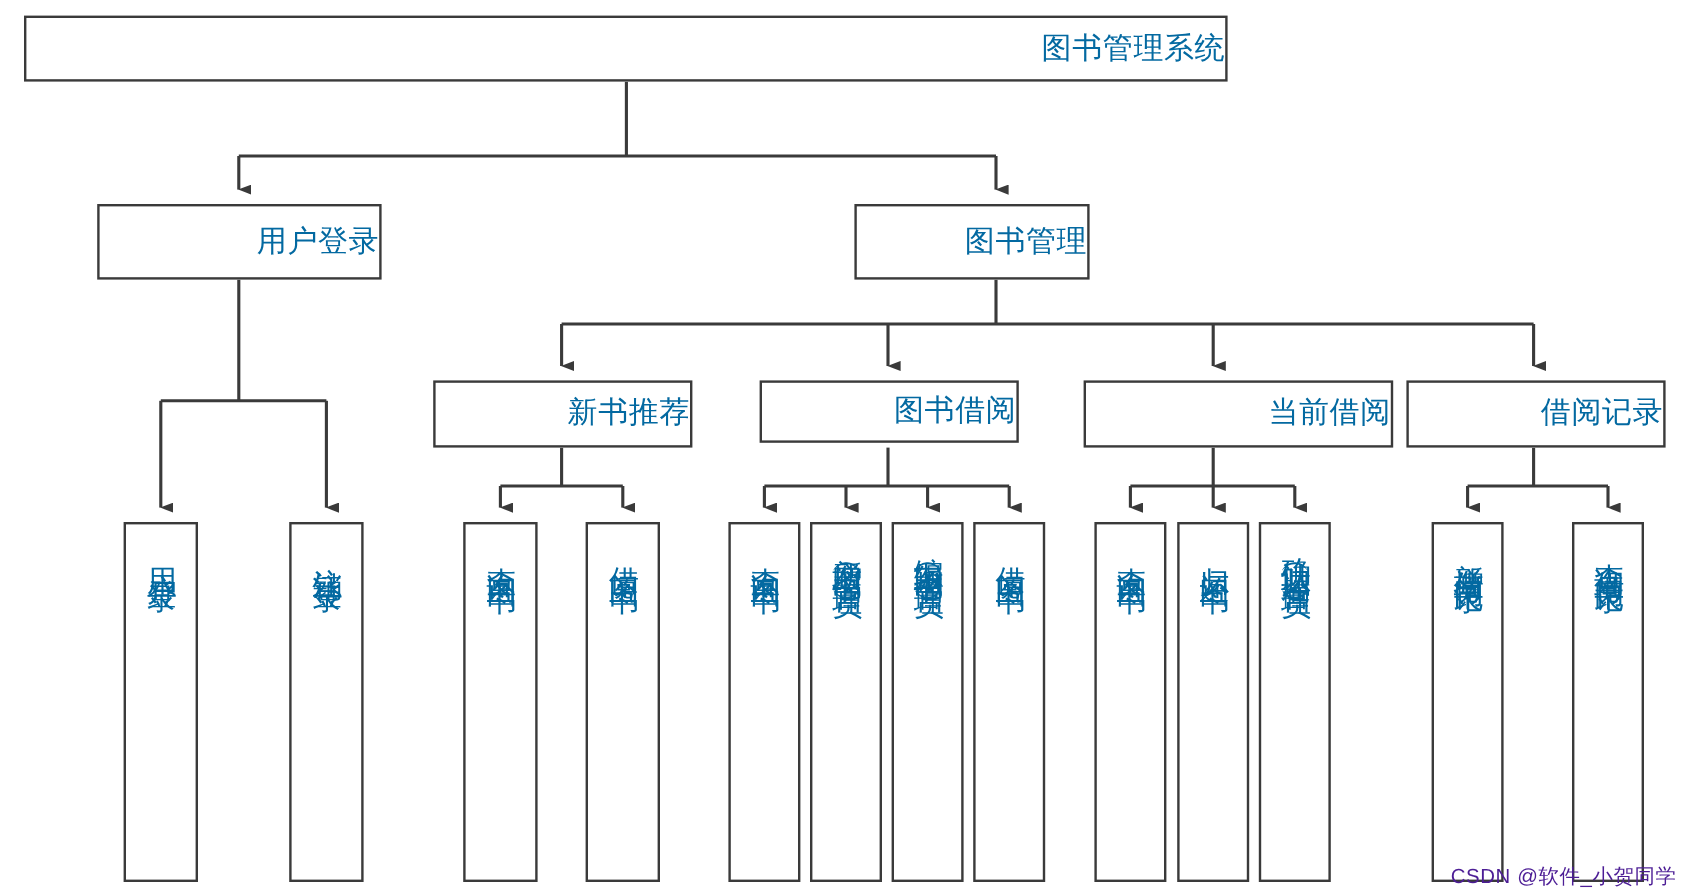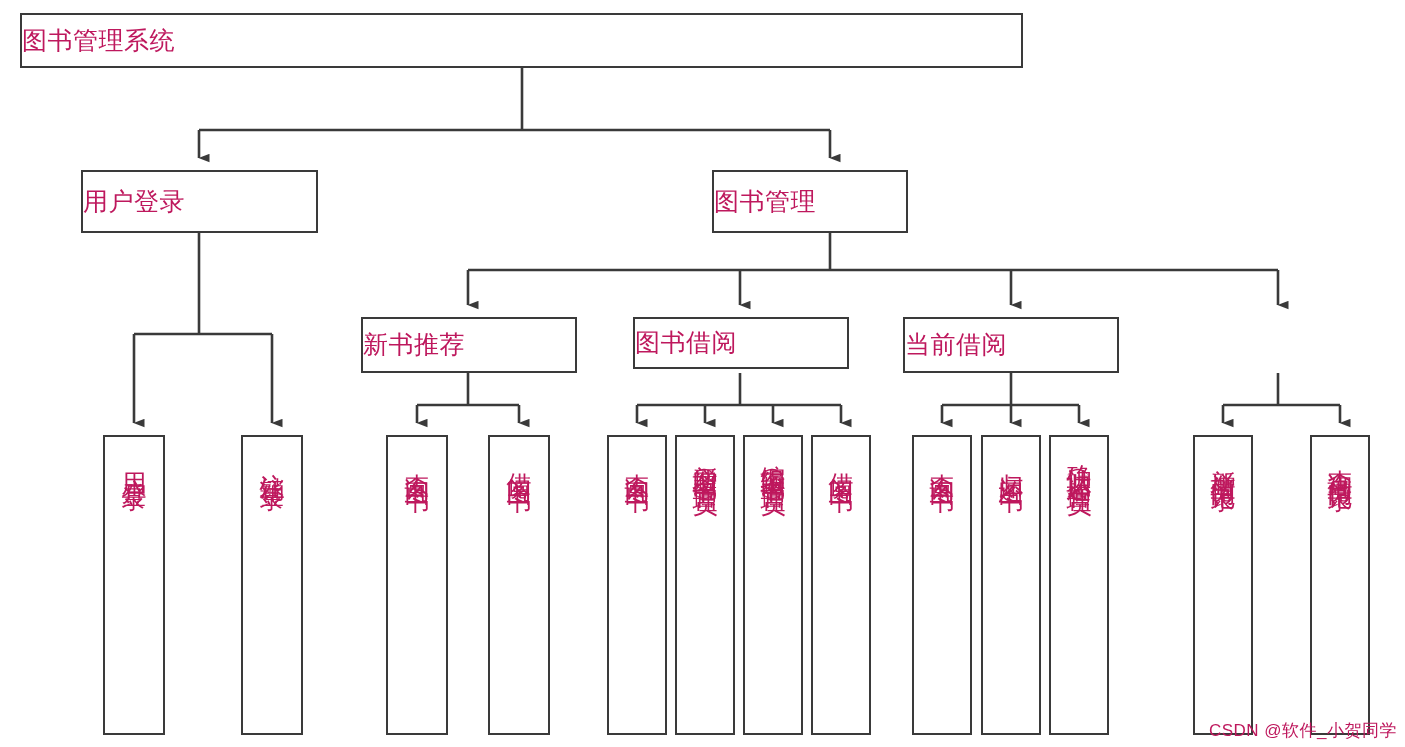--- a/index.html
+++ b/index.html
@@ -25,22 +25,22 @@
     height: 747px;
     pointer-events: none;
   }
   .node {
     position: absolute;
     box-sizing: border-box;
     background: #ffffff;
     border: 2.5px solid #3a3a3a;
     display: flex;
     align-items: center;
-    justify-content: flex-start;
-    color: #be185d;
+    justify-content: flex-end;
+    color: #0369a1;
   }
   .node .label {
     text-align: center;
     line-height: 1.18;
     white-space: nowrap;
   }
   .node.horizontal .label {
     font-size: 25px;
     letter-spacing: 0.5px;
   }
@@ -61,21 +61,21 @@
     margin: 0 auto;
   }
   .node.vertical.tall .label {
     letter-spacing: 4px;
   }
   #watermark {
     position: absolute;
     right: 8px;
     bottom: 5px;
     font-size: 17px;
-    color: #be185d;
+    color: #4c1d95;
     letter-spacing: 0.5px;
     white-space: nowrap;
     user-select: none;
   }
 </style>
 </head>
 <body>
 
 <div id="canvas">
 
@@ -142,24 +142,27 @@
   </div>
 
   <div class="node horizontal" style="left:361px; top:317px; width:216px; height:56px;">
     <span class="label">新书推荐</span>
   </div>
 
   <div class="node horizontal" style="left:633px; top:317px; width:216px; height:52px;">
     <span class="label">图书借阅</span>
   </div>
 
-  <div class="node horizontal" style="left:903px; top:317px; width:216px; height:56px;">
+  <div class="node horizontal" style="left:903px; top:317px; width:258px; height:56px;">
     <span class="label">当前借阅</span>
   </div>
 
+  <div class="node horizontal" style="left:1172px; top:317px; width:216px; height:56px;">
+    <span class="label">借阅记录</span>
+  </div>
 
   <div class="node vertical" style="left:103px; top:435px; width:62px; height:300px;">
     <span class="label">用户登录</span>
   </div>
 
   <div class="node vertical" style="left:241px; top:435px; width:62px; height:300px;">
     <span class="label">注销登录</span>
   </div>
 
   <div class="node vertical" style="left:386px; top:435px; width:62px; height:300px;">

